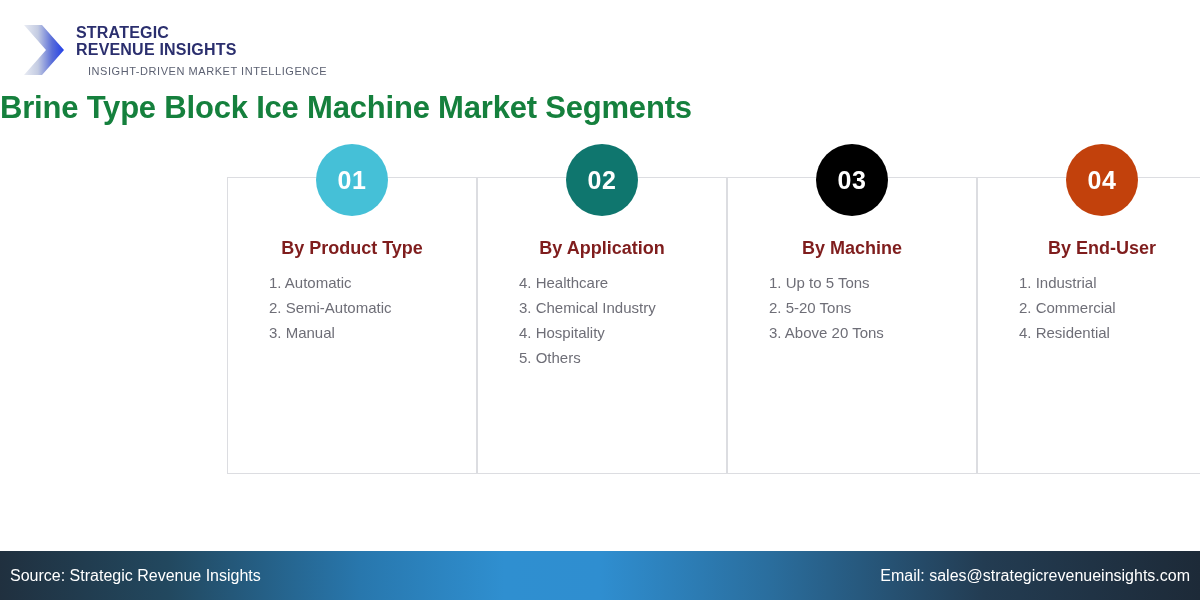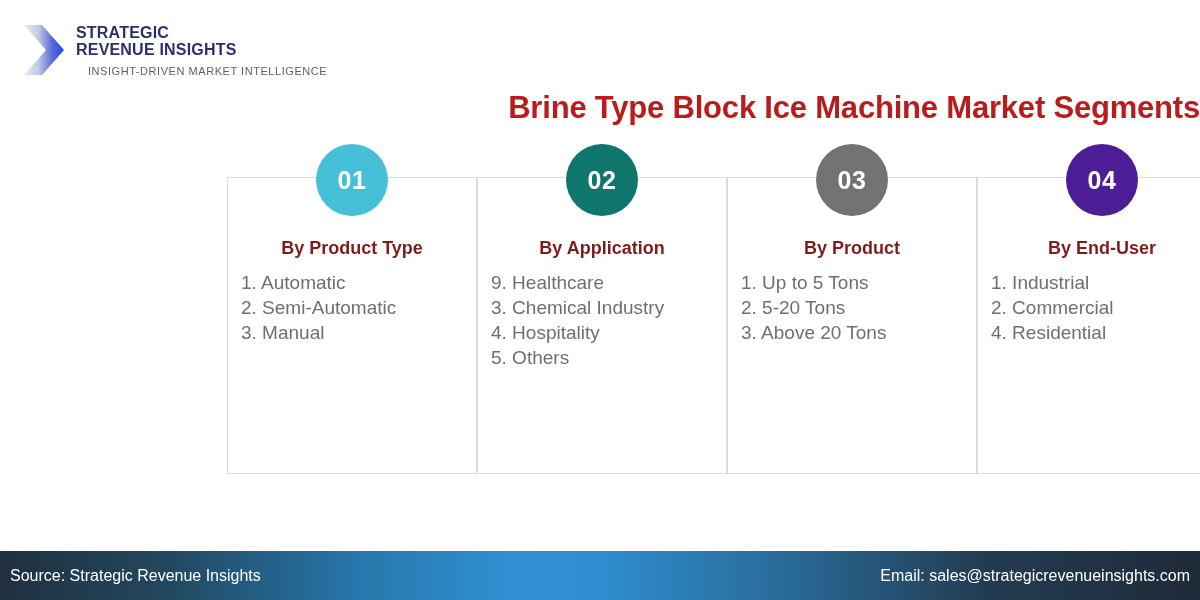--- a/index.html
+++ b/index.html
@@ -55,24 +55,24 @@
     white-space: nowrap;
     padding-left: 12px;
   }
 
   
   .page-title {
     position: absolute;
     left: 0;
     top: 90px;
     width: 1200px;
-    text-align: right;
+    text-align: left;
     font-size: 31px;
     font-weight: bold;
-    color: #b91c1c;
+    color: #15803d;
     letter-spacing: -0.2px;
     white-space: nowrap;
   }
 
   
   .cards {
     position: absolute;
     left: 11px;
     top: 177px;
     width: 1178px;
@@ -120,24 +120,25 @@
     position: absolute;
     top: 92px;
     left: 0;
     width: 100%;
     margin: 0;
     padding: 0 10px 0 13px;
     box-sizing: border-box;
     list-style: none;
   }
   .card-list li {
-    font-size: 19px;
+    font-size: 15px;
     color: #6e6e77;
     line-height: 25px;
     white-space: nowrap;
+    margin-left: 28px;
   }
 
   
   .footer {
     position: absolute;
     left: 0;
     top: 551px;
     width: 1200px;
     height: 49px;
     background: linear-gradient(90deg,
@@ -196,39 +197,39 @@
       <li>1. Automatic</li>
       <li>2. Semi-Automatic</li>
       <li>3. Manual</li>
     </ul>
   </div>
 
   <div class="card">
     <div class="badge" style="background: #0f766e;">02</div>
     <div class="card-title">By Application</div>
     <ul class="card-list">
-      <li>9. Healthcare</li>
+      <li>4. Healthcare</li>
       <li>3. Chemical Industry</li>
       <li>4. Hospitality</li>
       <li>5. Others</li>
     </ul>
   </div>
 
   <div class="card">
-    <div class="badge" style="background: #737373;">03</div>
-    <div class="card-title">By Product</div>
+    <div class="badge" style="background: #000000;">03</div>
+    <div class="card-title">By Machine</div>
     <ul class="card-list">
       <li>1. Up to 5 Tons</li>
       <li>2. 5-20 Tons</li>
       <li>3. Above 20 Tons</li>
     </ul>
   </div>
 
   <div class="card">
-    <div class="badge" style="background: #4c1d95;">04</div>
+    <div class="badge" style="background: #c2410c;">04</div>
     <div class="card-title">By End-User</div>
     <ul class="card-list">
       <li>1. Industrial</li>
       <li>2. Commercial</li>
       <li>4. Residential</li>
     </ul>
   </div>
 
 </div>
 

